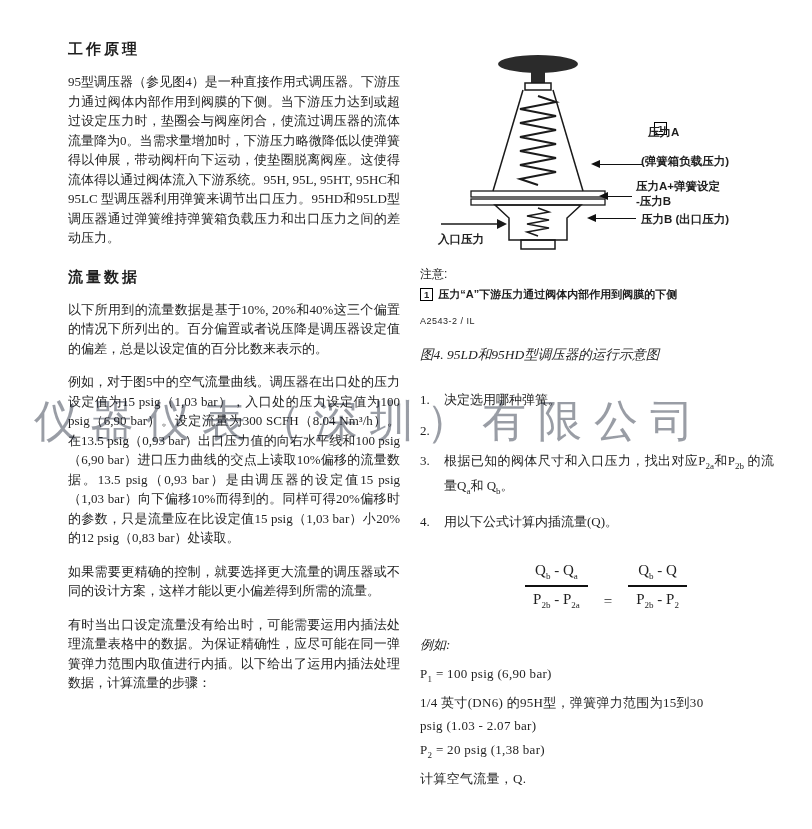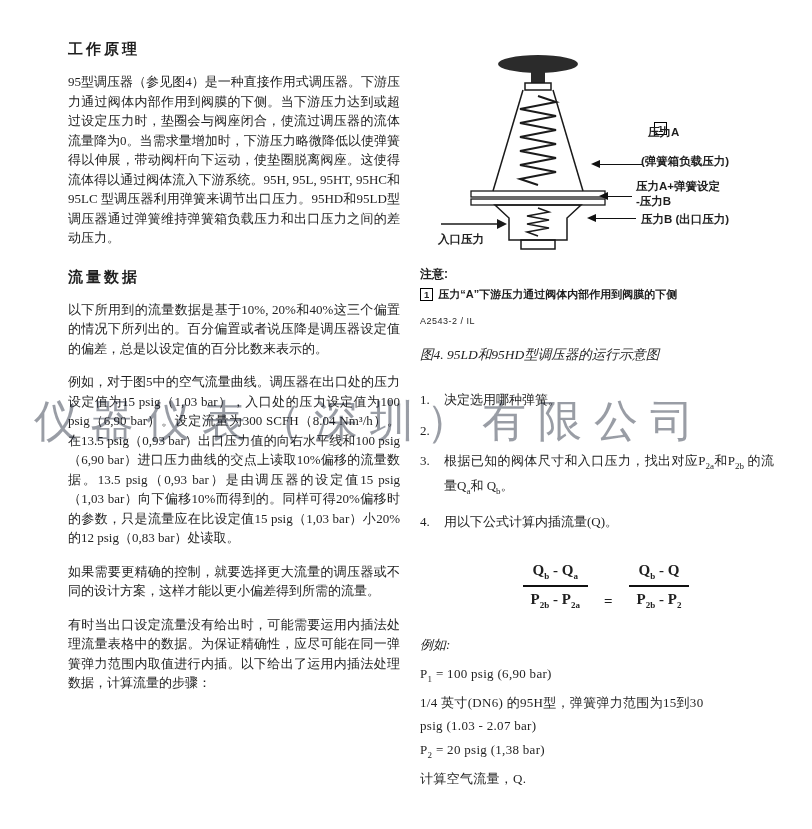--- a/index.html
+++ b/index.html
@@ -21,32 +21,32 @@
   .dlabel{position:absolute;font-size:11.5px;font-weight:bold;white-space:nowrap;
           font-family:"Liberation Sans","DejaVu Sans",sans-serif;}
   .marker-box{display:inline-block;border:1px solid #000;font-size:9.5px;font-weight:bold;
               line-height:11px;padding:0 3px;font-family:"Liberation Sans",sans-serif;}
   .marker-abs{position:absolute;}
   .arr{position:absolute;height:0;border-top:1.5px solid #111;}
   .arr::before{content:"";position:absolute;left:-9px;top:-5px;width:0;height:0;
                border-top:4px solid transparent;border-bottom:4px solid transparent;
                border-right:9px solid #111;}
   .note{margin-top:8px;font-family:"Liberation Sans","DejaVu Sans",sans-serif;}
-  .note-label{font-size:12px;font-weight:bold;margin-bottom:4px;}
+  .note-label{font-size:12px;font-weight:normal;margin-bottom:4px;}
   .note-line{font-size:11px;font-weight:bold;}
   .note-line .marker-box{margin-right:5px;}
   .fig-code{margin-top:14px;font-size:9px;letter-spacing:.5px;
             font-family:"Liberation Sans",sans-serif;}
   .fig-caption{margin-top:20px;font-size:13.5px;font-style:italic;}
   .steps{margin-top:26px;}
   .step{display:flex;font-size:13px;line-height:19.5px;margin-bottom:11px;}
   .step-num{width:24px;flex-shrink:0;}
   .step-text{width:330px;text-align:justify;}
   .formula{margin-top:30px;display:flex;justify-content:center;align-items:flex-end;
-           gap:14px;font-size:15px;font-weight:bold;}
+           gap:14px;font-size:15px;font-weight:normal;}
   .frac{display:inline-flex;flex-direction:column;align-items:center;}
   .frac .num{padding:0 10px 4px;border-bottom:2px solid #111;}
   .frac .den{padding:4px 10px 0;}
   .example{margin-top:26px;}
   .ex-label{font-size:13px;font-style:italic;margin-bottom:8px;}
   .ex-line{font-size:13px;line-height:23.5px;letter-spacing:.3px;}
   sub{font-size:9px;}
 </style>
 </head>
 <body>

